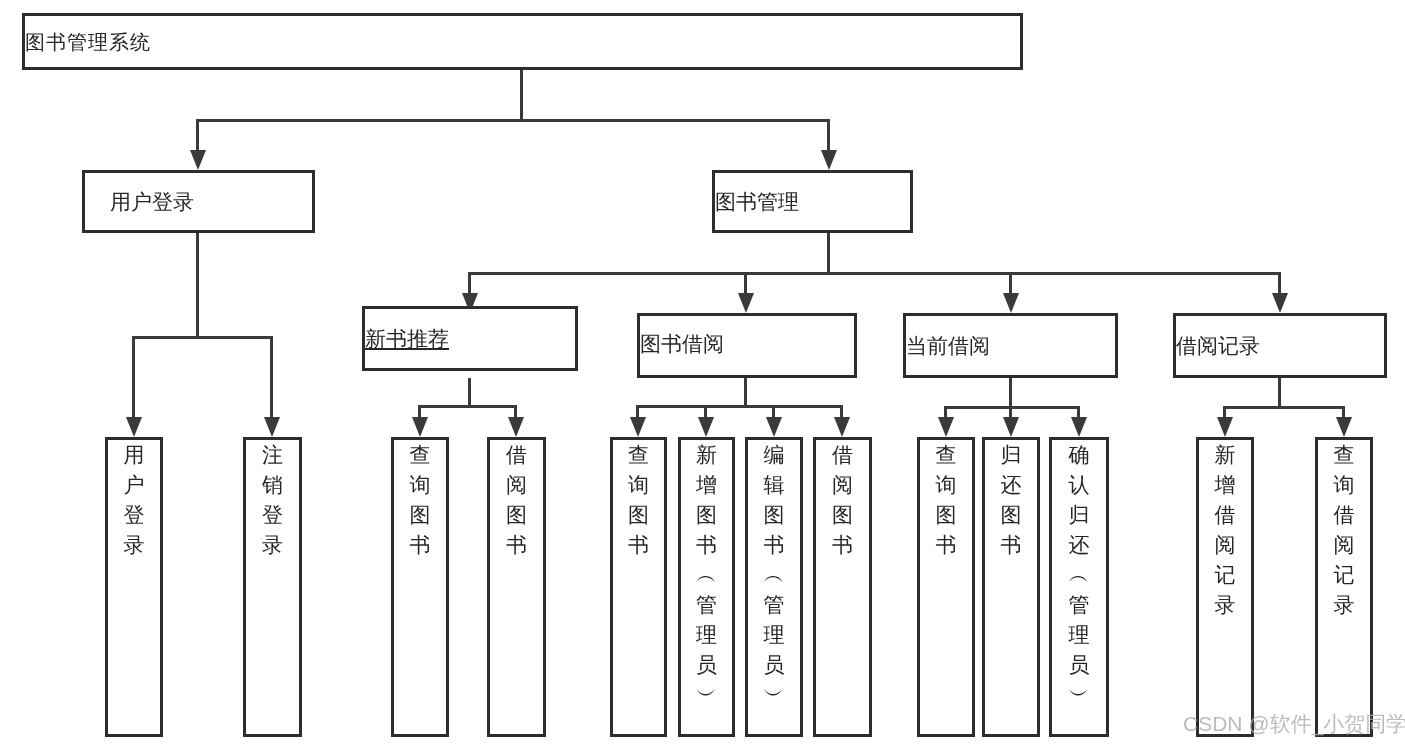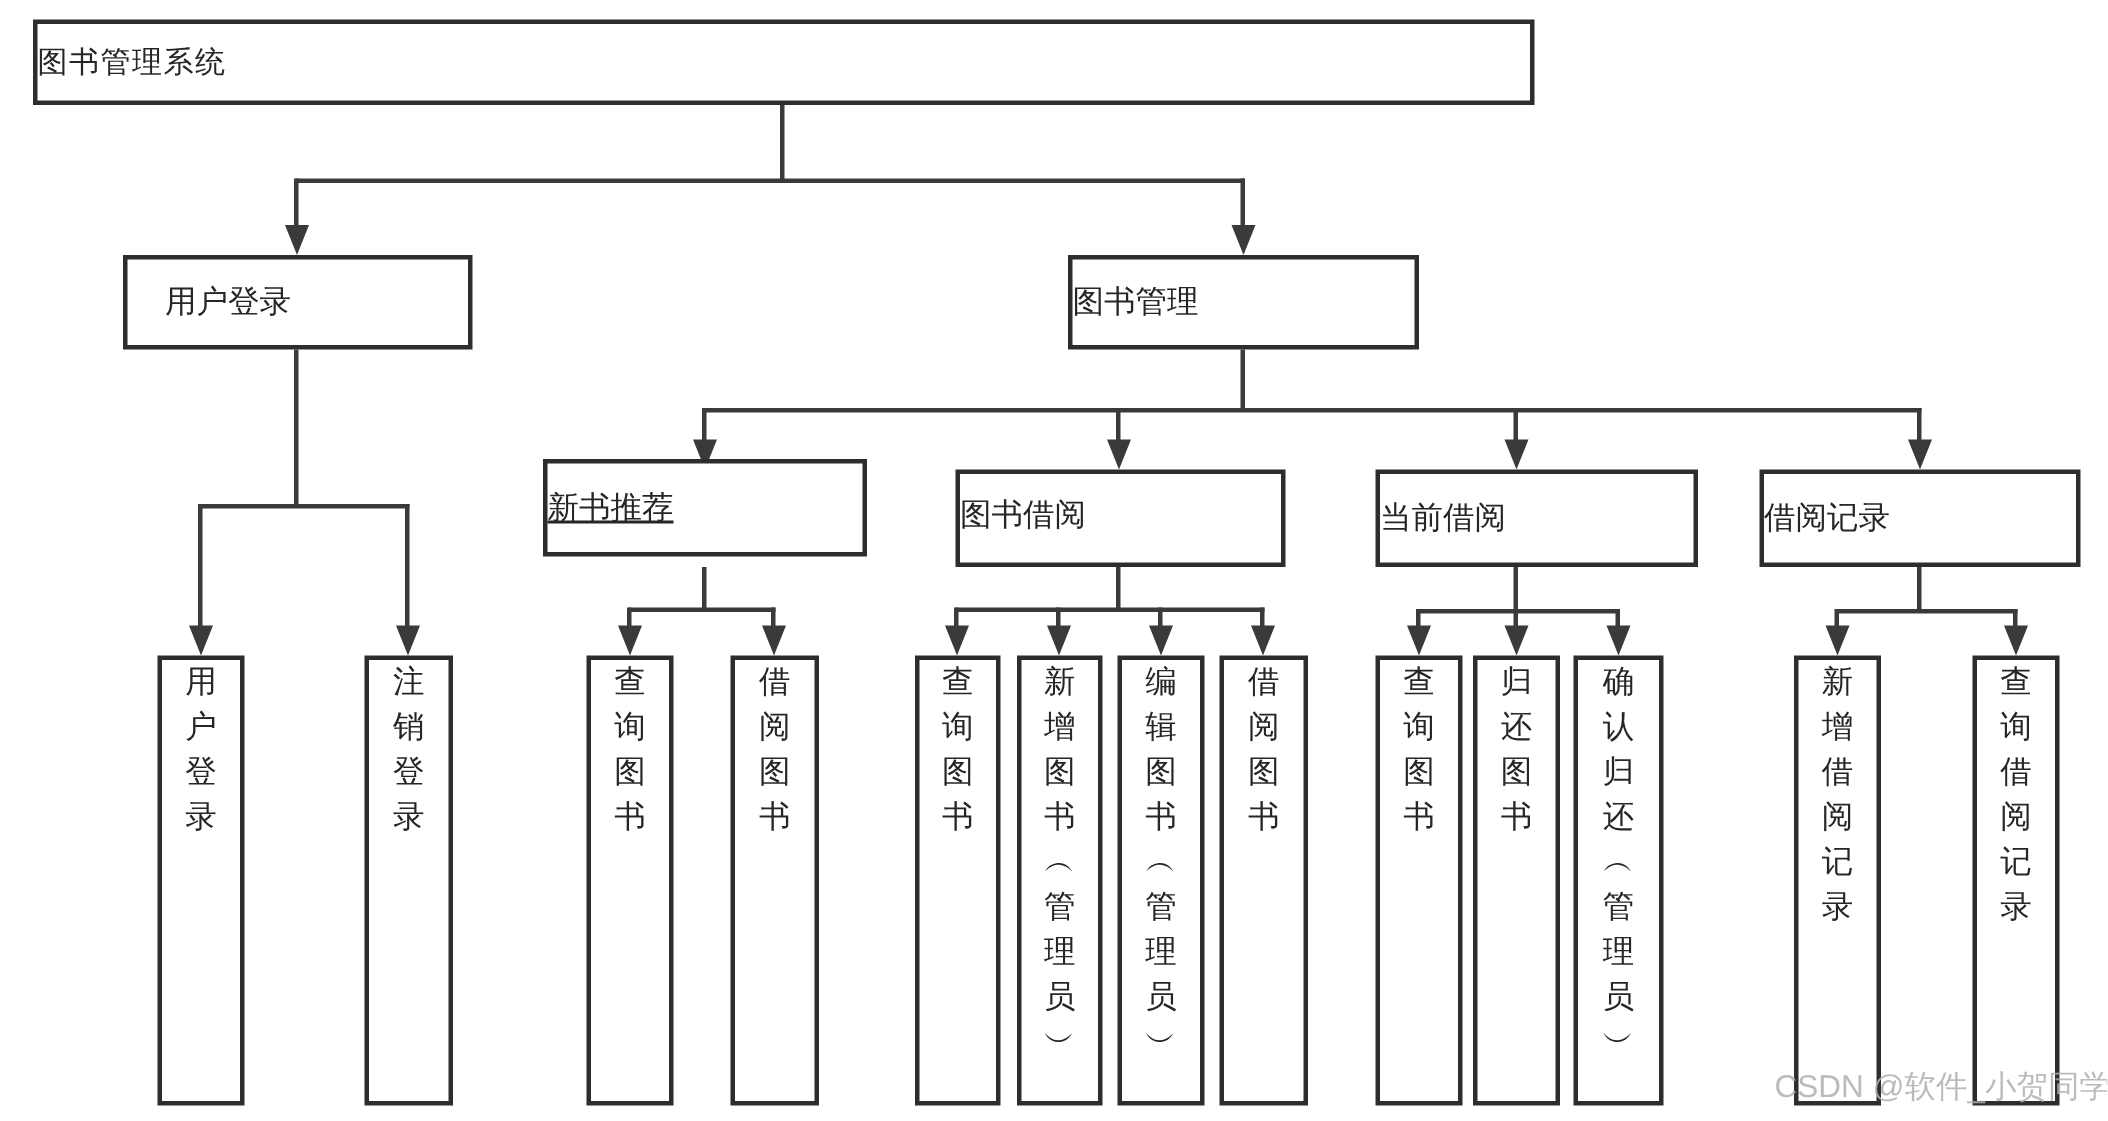--- a/index.html
+++ b/index.html
@@ -46,21 +46,21 @@
   <div class="vline" style="left:520px;top:70px;height:50px;"></div>
   <div class="hline" style="left:197px;top:119px;width:633px;"></div>
   <div class="vline" style="left:196px;top:119px;height:33px;"></div>
   <div class="arr" style="left:190px;top:150px;"></div>
   <div class="vline" style="left:827px;top:119px;height:33px;"></div>
   <div class="arr" style="left:821px;top:150px;"></div>
 
   <div class="node" style="left:82px;top:170px;width:233px;height:63px;padding-left:25px;">
     <span class="label">用户登录</span>
   </div>
-  <div class="node" style="left:712px;top:170px;width:234px;height:63px;">
+  <div class="node" style="left:712px;top:170px;width:201px;height:63px;">
     <span class="label">图书管理</span>
   </div>
 
   <div class="vline" style="left:196px;top:233px;height:104px;"></div>
   <div class="hline" style="left:133px;top:336px;width:140px;"></div>
   <div class="vline" style="left:132px;top:336px;height:83px;"></div>
   <div class="arr" style="left:126px;top:417px;"></div>
   <div class="vline" style="left:270px;top:336px;height:83px;"></div>
   <div class="arr" style="left:264px;top:417px;"></div>
 
@@ -74,21 +74,21 @@
   <div class="arr" style="left:1003px;top:293px;"></div>
   <div class="vline" style="left:1278px;top:272px;height:23px;"></div>
   <div class="arr" style="left:1272px;top:293px;"></div>
 
   <div class="node" style="left:362px;top:306px;width:216px;height:65px;text-decoration:underline;">
     <span class="label">新书推荐</span>
   </div>
   <div class="node" style="left:637px;top:313px;width:220px;height:65px;font-family:Liberation Mono, monospace;">
     <span class="label">图书借阅</span>
   </div>
-  <div class="node" style="left:903px;top:313px;width:215px;height:65px;margin-left:14px;">
+  <div class="node" style="left:903px;top:313px;width:215px;height:65px;">
     <span class="label">当前借阅</span>
   </div>
   <div class="node" style="left:1173px;top:313px;width:214px;height:65px;">
     <span class="label">借阅记录</span>
   </div>
 
   <div class="vline" style="left:468px;top:378px;height:28px;"></div>
   <div class="hline" style="left:419px;top:405px;width:98px;"></div>
   <div class="vline" style="left:418px;top:405px;height:14px;"></div>
   <div class="arr" style="left:412px;top:417px;"></div>

